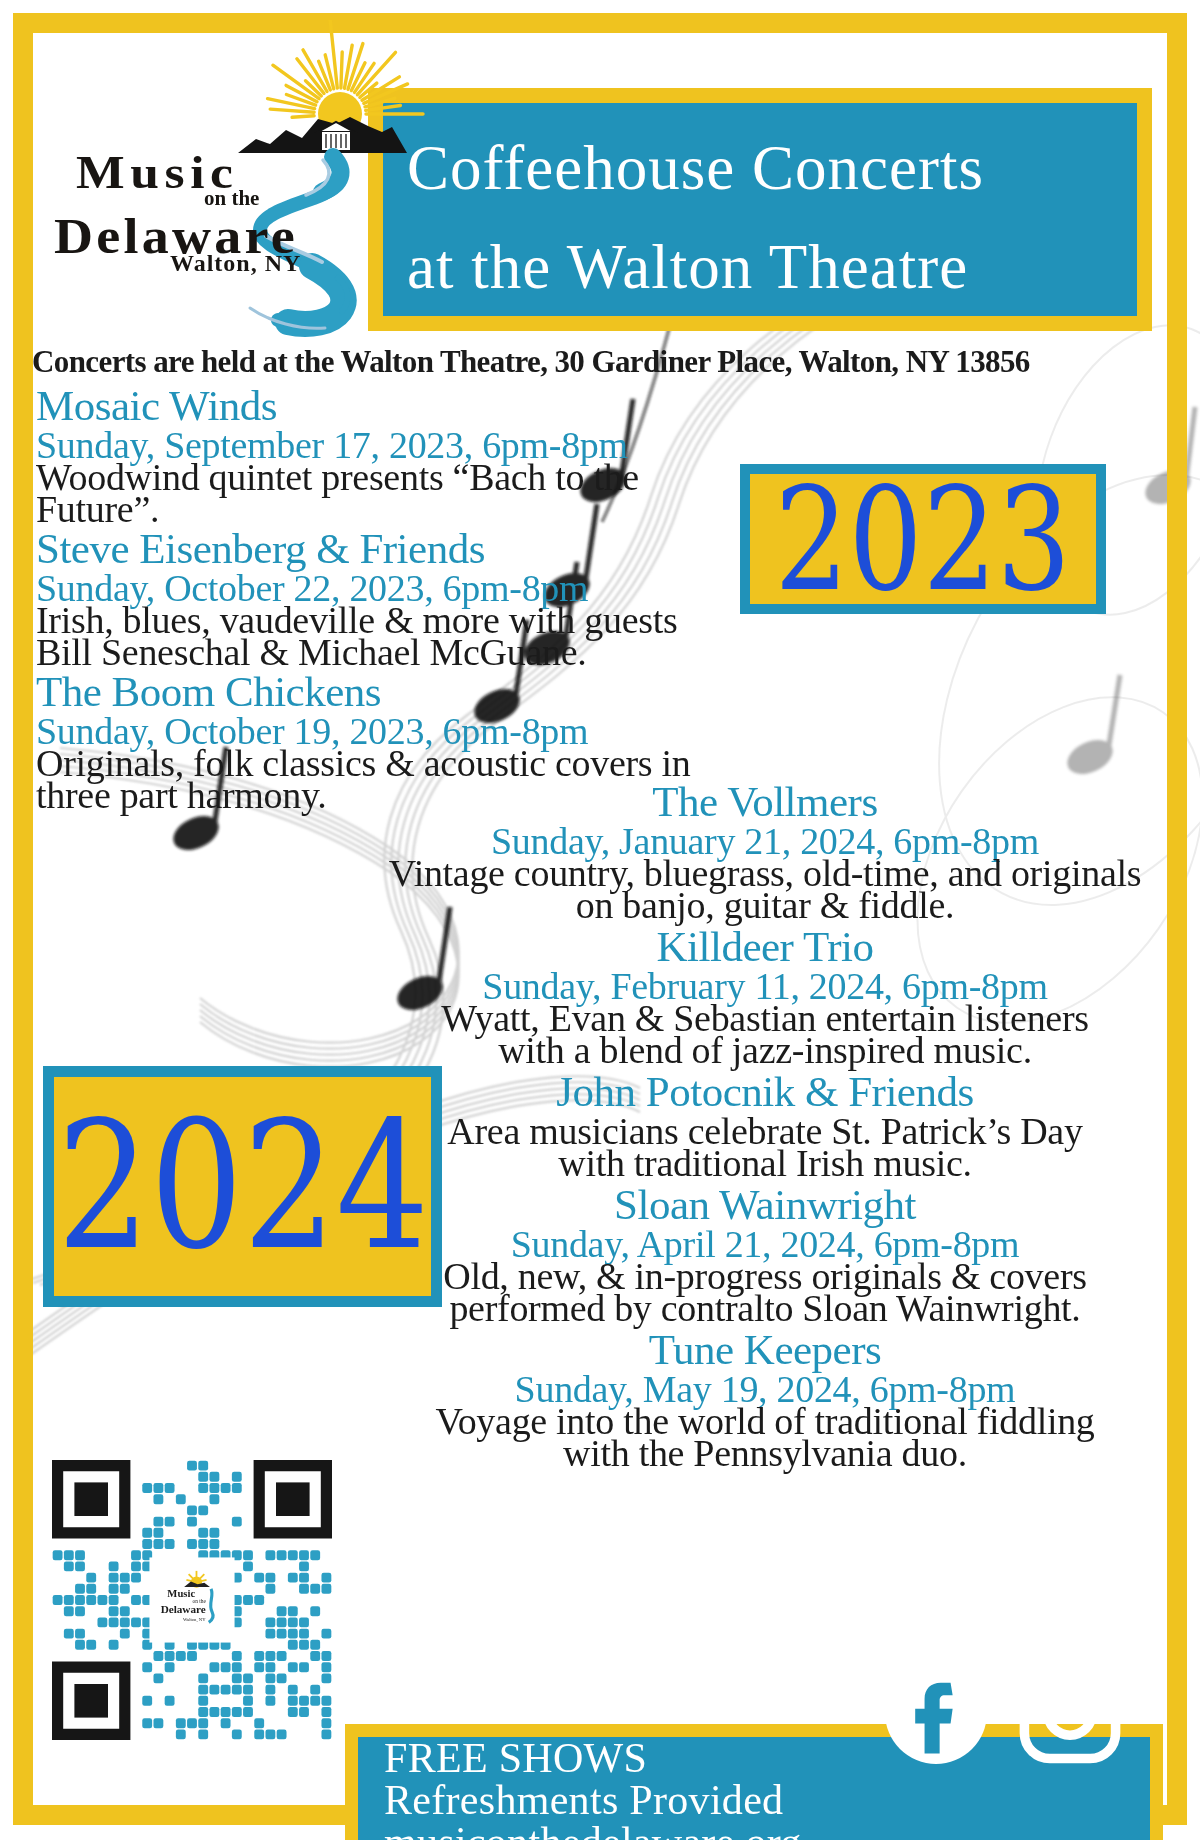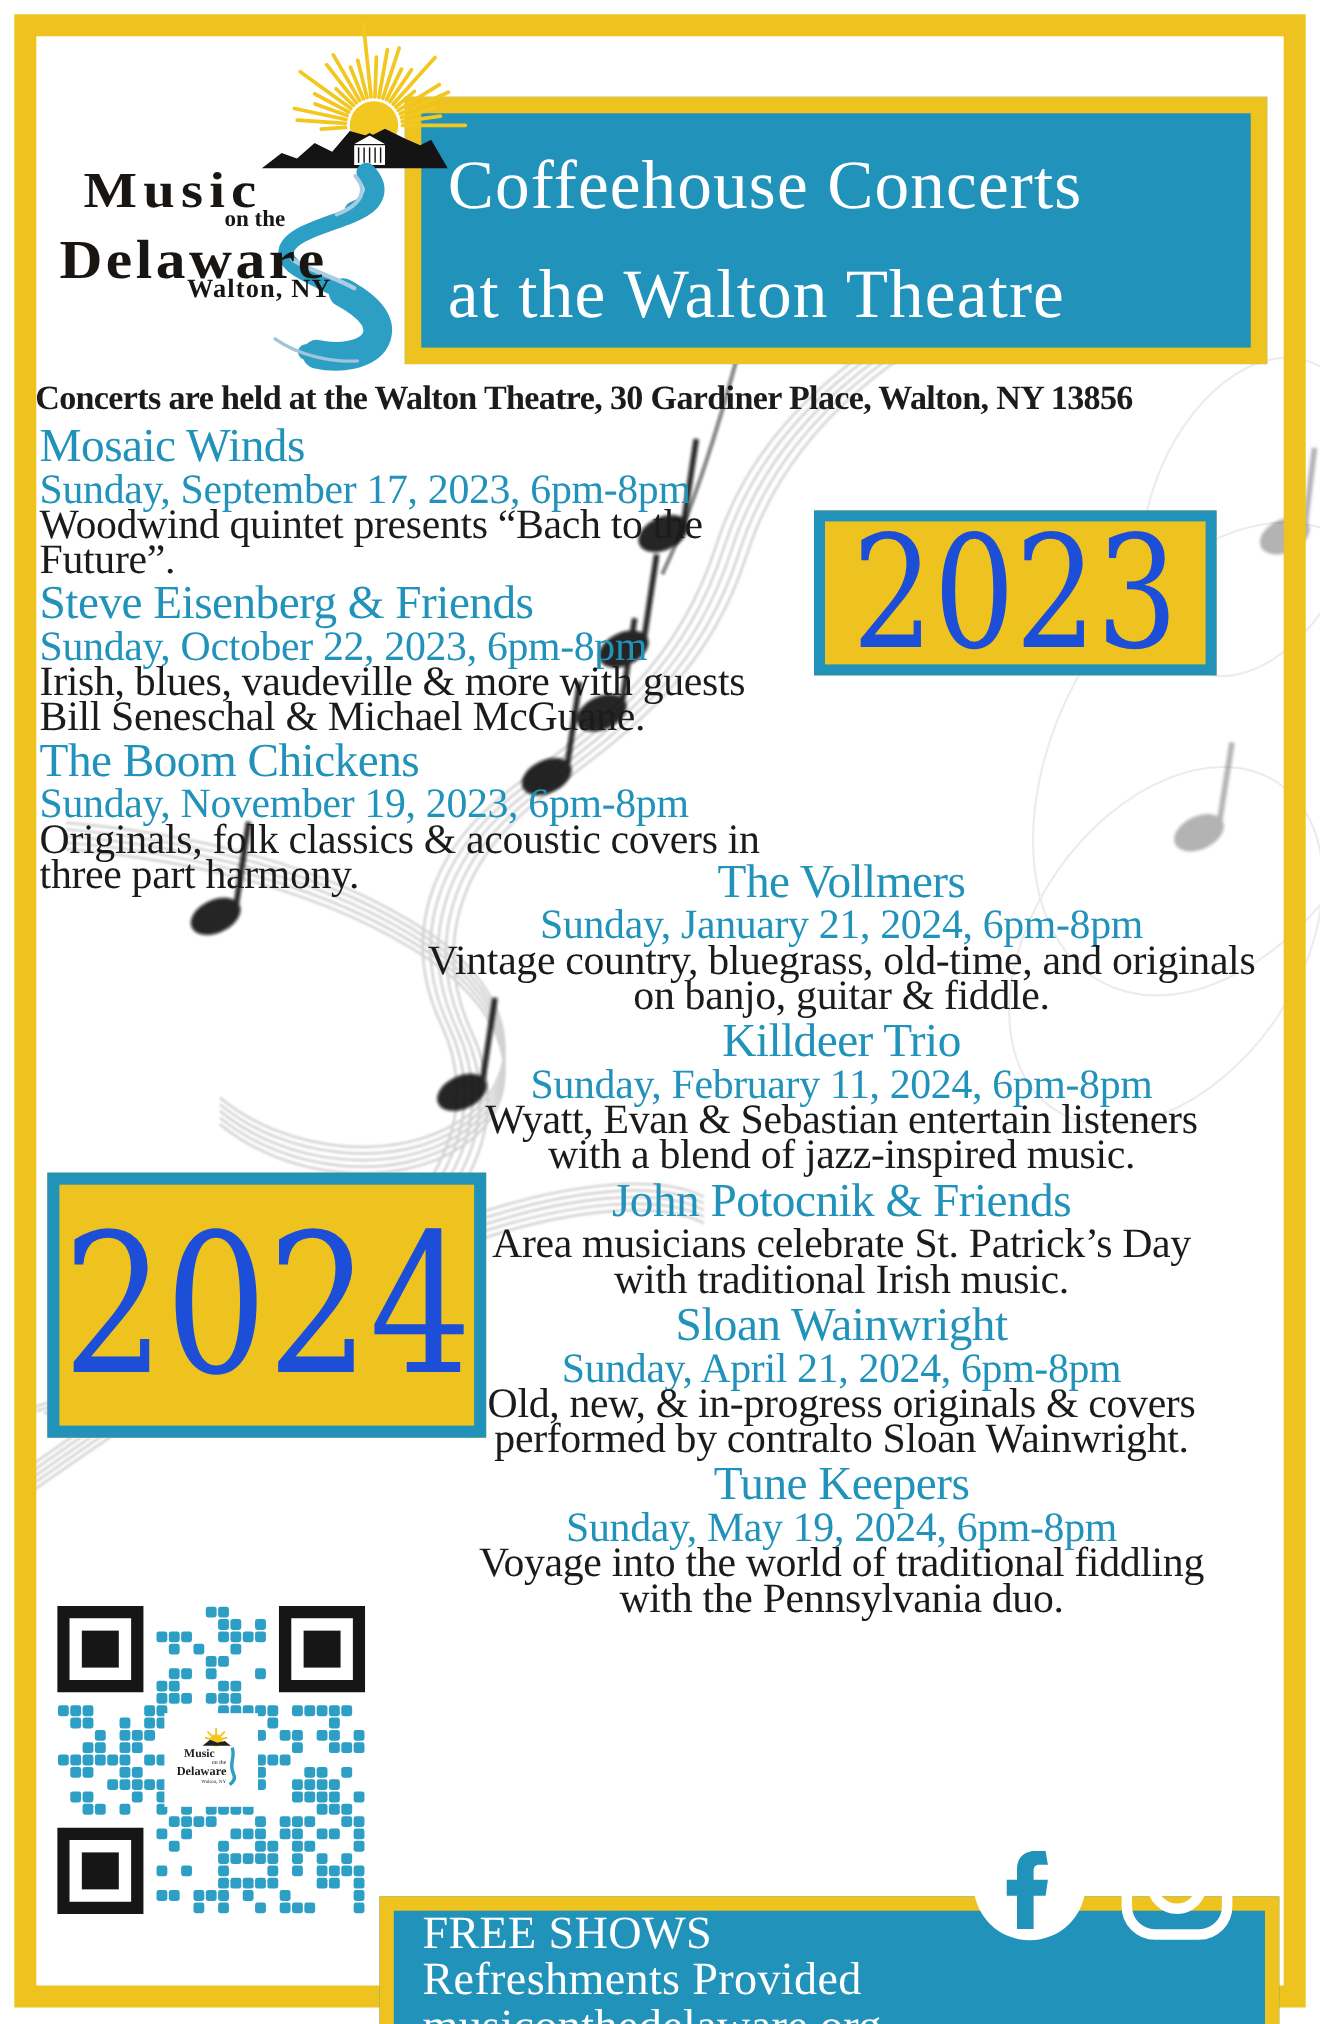--- a/index.html
+++ b/index.html
@@ -198,21 +198,21 @@
       <div class="ev-line">Woodwind quintet presents “Bach to the Future”.</div>
     </div>
     <div class="event">
       <div class="ev-name">Steve Eisenberg &amp; Friends</div>
       <div class="ev-line ev-date">Sunday, October 22, 2023, 6pm-8pm</div>
       <div class="ev-line">Irish, blues, vaudeville &amp; more with guests</div>
       <div class="ev-line">Bill Seneschal &amp; Michael McGuane.</div>
     </div>
     <div class="event">
       <div class="ev-name">The Boom Chickens</div>
-      <div class="ev-line ev-date">Sunday, November 19, 2023, 6pm-8pm</div>
+      <div class="ev-line ev-date">Sunday, October 19, 2023, 6pm-8pm</div>
       <div class="ev-line">Originals, folk classics &amp; acoustic covers in</div>
       <div class="ev-line">three part harmony.</div>
     </div>
   </div>
 
   <div class="yearbox yearbox-2023">
     <span>2023</span>
   </div>
 
   <div class="col col-2024">

